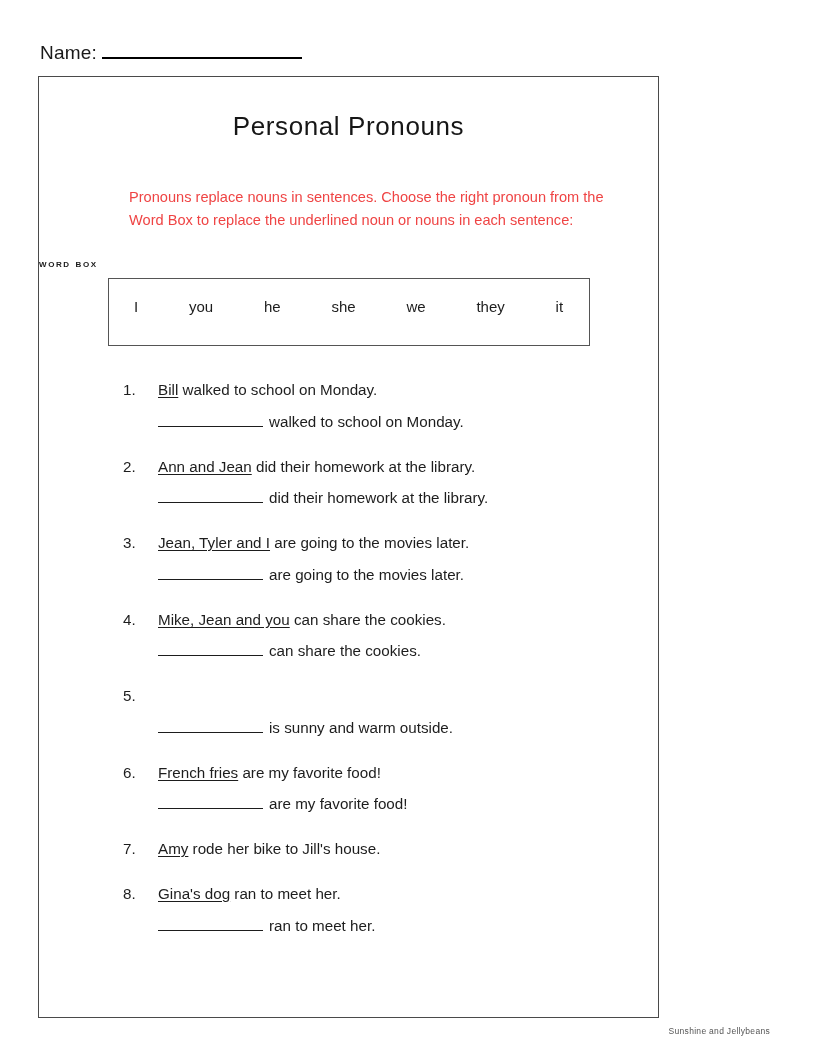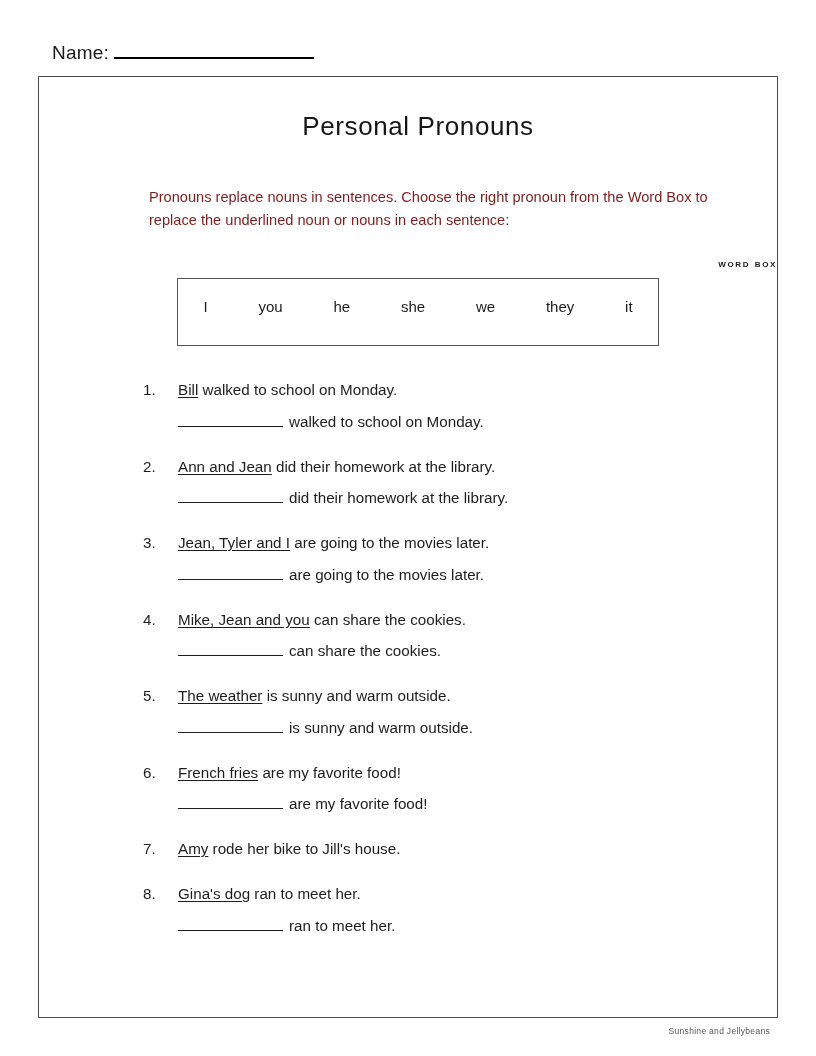--- a/index.html
+++ b/index.html
@@ -12,21 +12,21 @@
     height: 1056px;
     position: relative;
     font-family: "Liberation Sans", sans-serif;
     color: #1a1a1a;
     overflow: hidden;
   }
 
   
   .header-row {
     position: absolute;
-    left: 52px;
+    left: 40px;
     top: 42px;
     width: 716px;
     height: 30px;
     display: flex;
     align-items: baseline;
   }
   .field {
     display: flex;
     align-items: baseline;
     white-space: nowrap;
@@ -43,48 +43,47 @@
   }
   .name-field .field-rule { width: 200px; }
   .date-field { margin-left: 95px; }
   .date-field .field-rule { width: 228px; }
 
   
   .sheet {
     position: absolute;
     left: 38px;
     top: 76px;
-    width: 740px;
+    width: 621px;
     height: 942px;
     border: 1px solid #4a4a4a;
     box-sizing: border-box;
     background: #fff;
-    padding-left: 20px;
   }
 
   .title {
     text-align: center;
     font-size: 26px;
     font-weight: 400;
     letter-spacing: 0.6px;
     margin-top: 34px;
     color: #161616;
   }
 
   .instructions {
     margin: 44px 0 0 0;
     padding: 0 38px 0 90px;
     font-size: 14.6px;
     line-height: 1.55;
-    color: #7f1d1d;
+    color: #ef4444;
   }
 
   
   .wordbox-label {
-    text-align: right;
+    text-align: left;
     margin-top: 26px;
     font-size: 11.5px;
     font-weight: 700;
     letter-spacing: 1.6px;
     font-variant: small-caps;
     text-transform: lowercase;
   }
   .wordbox-label::first-letter { }
   .wordbox {
     margin: 9px auto 0 auto;
@@ -219,21 +218,20 @@
       </div>
       <div class="q-line q-answer-line">
         <span class="blank"></span>
         <span>can share the cookies.</span>
       </div>
     </div>
 
     <div class="question">
       <div class="q-line">
         <span class="q-num">5.</span>
-        <span><span class="q-underlined">The weather</span><span> is sunny and warm outside.</span></span>
       </div>
       <div class="q-line q-answer-line">
         <span class="blank"></span>
         <span>is sunny and warm outside.</span>
       </div>
     </div>
 
     <div class="question">
       <div class="q-line">
         <span class="q-num">6.</span>

